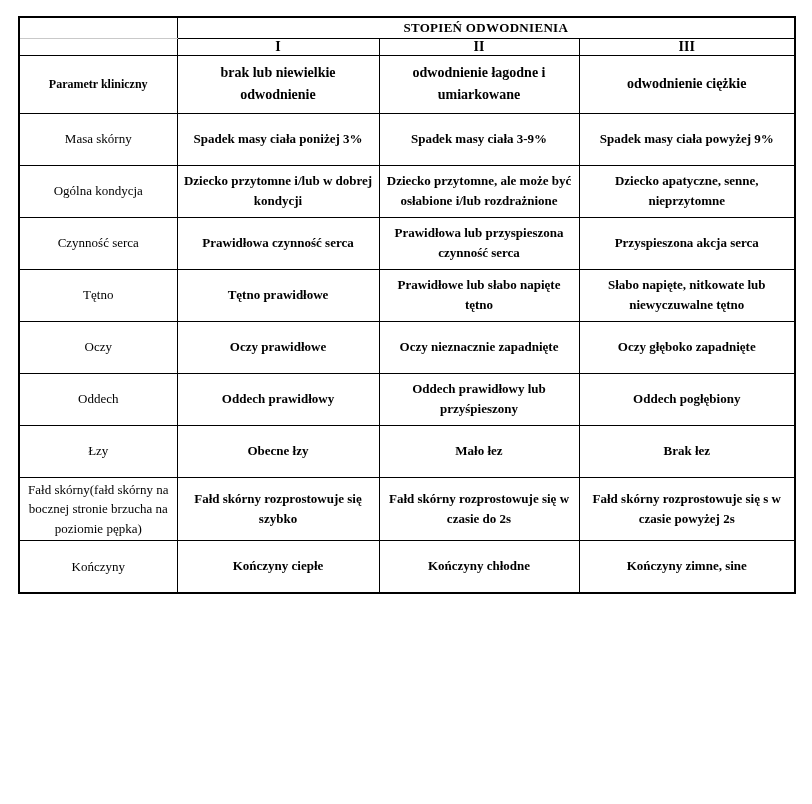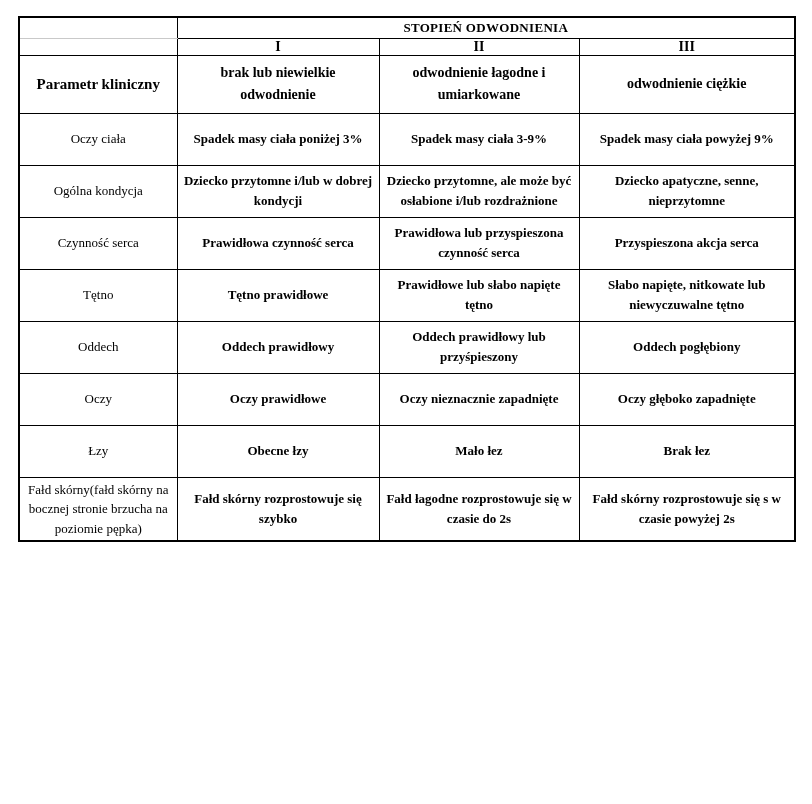--- a/index.html
+++ b/index.html
@@ -54,21 +54,21 @@
     font-weight: bold;
     font-size: 14px;
     line-height: 1.1;
   }
   .corner-cell-top {
     
     border-bottom: 1px solid #c9c9c9;
   }
   .param-header-cell {
     font-weight: bold;
-    font-size: 15px;
+    font-size: 12px;
   }
   .severity-header-cell {
     font-weight: bold;
     font-size: 14px;
     line-height: 1.55;
   }
   .param-cell {
     font-size: 13px;
     line-height: 1.5;
   }
@@ -101,21 +101,21 @@
         <td class="degree-cell">III</td>
       </tr>
       <tr class="row-headers">
         <td class="param-header-cell">Parametr kliniczny</td>
         <td class="severity-header-cell">brak lub niewielkie odwodnienie</td>
         <td class="severity-header-cell">odwodnienie łagodne i umiarkowane</td>
         <td class="severity-header-cell">odwodnienie ciężkie</td>
       </tr>
 
       <tr class="row-body">
-        <td class="param-cell">Oczy ciała</td>
+        <td class="param-cell">Masa skórny</td>
         <td class="value-cell">Spadek masy ciała poniżej 3%</td>
         <td class="value-cell">Spadek masy ciała 3-9%</td>
         <td class="value-cell">Spadek masy ciała powyżej 9%</td>
       </tr>
       <tr class="row-body">
         <td class="param-cell">Ogólna kondycja</td>
         <td class="value-cell">Dziecko przytomne i/lub w dobrej kondycji</td>
         <td class="value-cell">Dziecko przytomne, ale może być osłabione i/lub rozdrażnione</td>
         <td class="value-cell">Dziecko apatyczne, senne, nieprzytomne</td>
       </tr>
@@ -125,38 +125,44 @@
         <td class="value-cell">Prawidłowa lub przyspieszona czynność serca</td>
         <td class="value-cell">Przyspieszona akcja serca</td>
       </tr>
       <tr class="row-body">
         <td class="param-cell">Tętno</td>
         <td class="value-cell">Tętno prawidłowe</td>
         <td class="value-cell">Prawidłowe lub słabo napięte tętno</td>
         <td class="value-cell">Słabo napięte, nitkowate lub niewyczuwalne tętno</td>
       </tr>
       <tr class="row-body">
+        <td class="param-cell">Oczy</td>
+        <td class="value-cell">Oczy prawidłowe</td>
+        <td class="value-cell">Oczy nieznacznie zapadnięte</td>
+        <td class="value-cell">Oczy głęboko zapadnięte</td>
+      </tr>
+      <tr class="row-body">
         <td class="param-cell">Oddech</td>
         <td class="value-cell">Oddech prawidłowy</td>
         <td class="value-cell">Oddech prawidłowy lub przyśpieszony</td>
         <td class="value-cell">Oddech pogłębiony</td>
-      </tr>
-      <tr class="row-body">
-        <td class="param-cell">Oczy</td>
-        <td class="value-cell">Oczy prawidłowe</td>
-        <td class="value-cell">Oczy nieznacznie zapadnięte</td>
-        <td class="value-cell">Oczy głęboko zapadnięte</td>
       </tr>
       <tr class="row-body">
         <td class="param-cell">Łzy</td>
         <td class="value-cell">Obecne łzy</td>
         <td class="value-cell">Mało łez</td>
         <td class="value-cell">Brak łez</td>
       </tr>
       <tr class="row-tall">
         <td class="param-cell">Fałd skórny(fałd skórny na bocznej stronie brzucha na poziomie pępka)</td>
         <td class="value-cell">Fałd skórny rozprostowuje się szybko</td>
-        <td class="value-cell">Fałd łagodne rozprostowuje się w czasie do 2s</td>
+        <td class="value-cell">Fałd skórny rozprostowuje się w czasie do 2s</td>
         <td class="value-cell">Fałd skórny rozprostowuje się s w czasie powyżej 2s</td>
+      </tr>
+      <tr class="row-body">
+        <td class="param-cell">Kończyny</td>
+        <td class="value-cell">Kończyny ciepłe</td>
+        <td class="value-cell">Kończyny chłodne</td>
+        <td class="value-cell">Kończyny zimne, sine</td>
       </tr>
     </tbody>
   </table>
 </div>
 
 </body></html>

